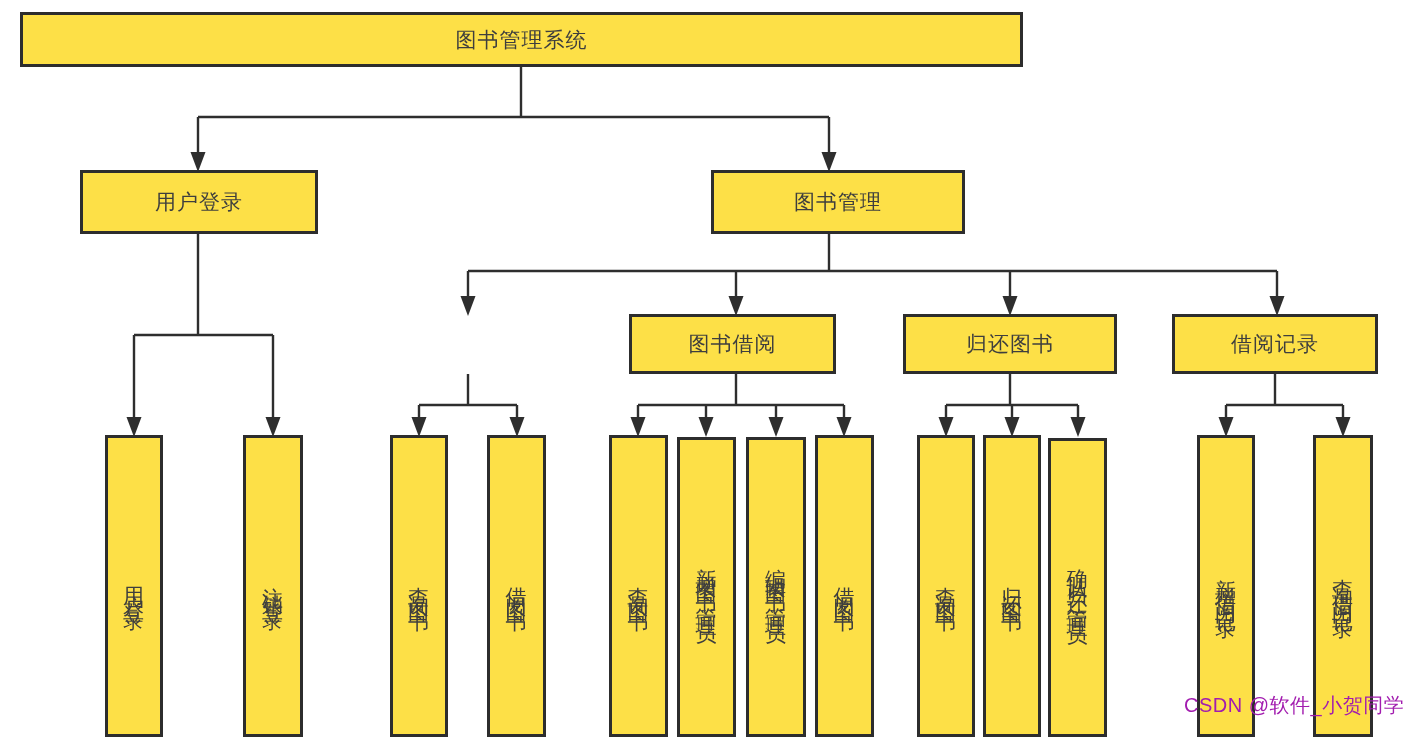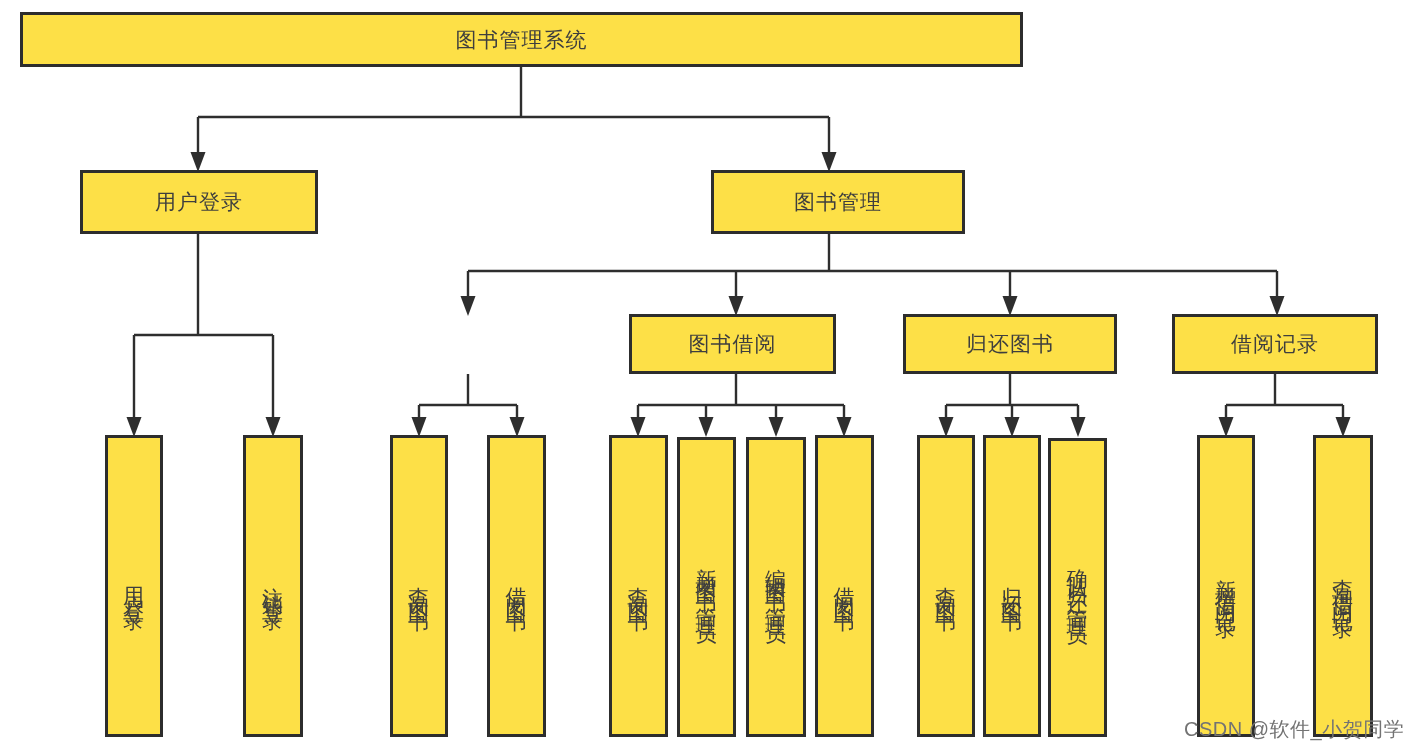--- a/index.html
+++ b/index.html
@@ -32,23 +32,23 @@
   .node.v span {
     writing-mode: vertical-rl;
     text-orientation: mixed;
     letter-spacing: 8px;
     line-height: 1;
     white-space: nowrap;
   }
   .watermark {
     position: absolute;
     left: 1184px;
-    top: 716px;
+    top: 692px;
     font-size: 20px;
-    color: #737373;
+    color: #a21caf;
     letter-spacing: 0.5px;
     white-space: nowrap;
     z-index: 10;
   }
 </style>
 </head>
 <body>
 
 <div class="canvas">
 

